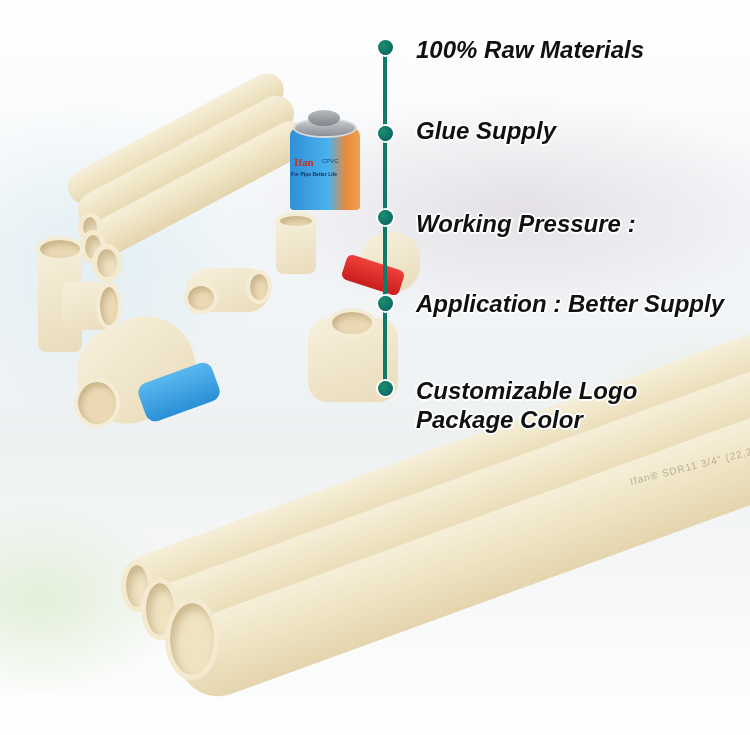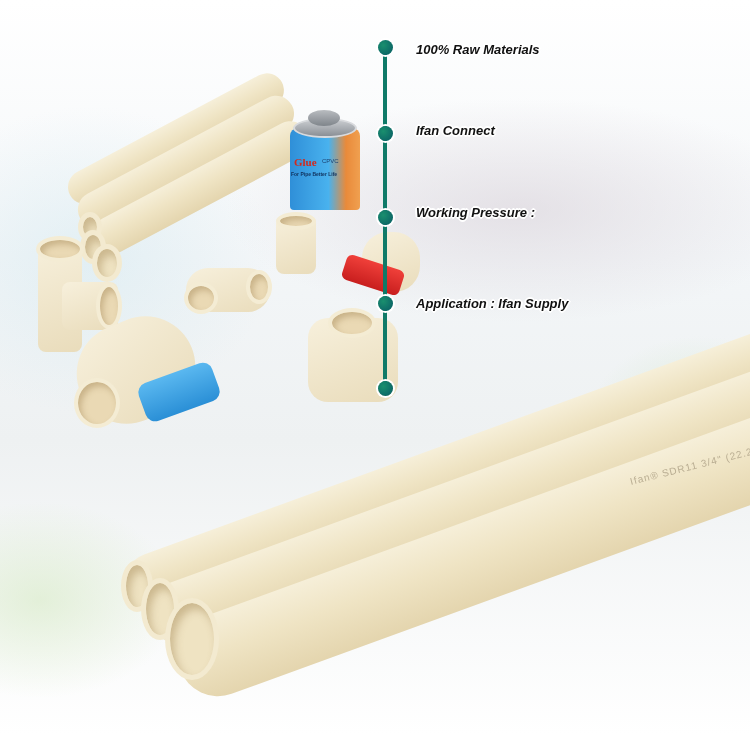--- a/index.html
+++ b/index.html
@@ -32,41 +32,41 @@
 
   .handle-red { position: absolute; left: 343px; top: 262px; width: 60px; height: 26px; background: linear-gradient(180deg,#f0403a,#c81e1e); border-radius: 6px; transform: rotate(18deg); }
   .handle-blue { position: absolute; left: 140px; top: 372px; width: 78px; height: 40px; background: linear-gradient(180deg,#5ab8f0,#2a8fd6); border-radius: 10px; transform: rotate(-20deg); }
 
   .print-mark { position: absolute; left: 628px; top: 458px; font-size: 10px; color: #b9ad92; transform: rotate(-14deg); letter-spacing: 1px; white-space: nowrap; }
 
   
   .timeline-line { position: absolute; left: 383px; top: 46px; width: 4px; height: 342px; background: #0f7a68; }
   .timeline-dot { position: absolute; width: 15px; height: 15px; border-radius: 50%; background: radial-gradient(circle at 35% 35%, #1a8f6e, #0d6a67 70%); box-shadow: 0 0 0 2px #ffffff; left: 378px; }
 
-  .feature { position: absolute; left: 416px; color: #111; font-weight: bold; font-style: italic; font-size: 13px; line-height: 23px; white-space: nowrap;
+  .feature { position: absolute; left: 416px; color: #111; font-weight: bold; font-style: italic; font-size: 24px; line-height: 23px; white-space: nowrap;
              text-shadow: -1px -1px 0 #fff, 1px -1px 0 #fff, -1px 1px 0 #fff, 1px 1px 0 #fff, 0 2px 0 #fff, 2px 0 0 #fff, -2px 0 0 #fff, 0 -2px 0 #fff; }
   .feature span { display: block; }
   .feature.loose { line-height: 29px; }
 </style>
 </head>
 <body>
 
 <div class="scene">
 
   <div class="pipe" style="left:70px;top:178px;width:240px;height:34px;transform:rotate(-28deg);transform-origin:left center;"></div>
   <div class="pipe" style="left:80px;top:200px;width:240px;height:36px;transform:rotate(-28deg);transform-origin:left center;"></div>
   <div class="pipe" style="left:95px;top:225px;width:240px;height:38px;transform:rotate(-28deg);transform-origin:left center;"></div>
   <div class="pipe-end" style="left:78px;top:212px;width:24px;height:30px;"></div>
   <div class="pipe-end" style="left:80px;top:230px;width:26px;height:34px;"></div>
   <div class="pipe-end" style="left:92px;top:244px;width:30px;height:38px;"></div>
 
   <div class="can"></div>
   <div class="can-lid"></div>
   <div class="can-cap"></div>
-  <div class="can-brand">Glue</div>
+  <div class="can-brand">Ifan</div>
   <div class="can-sub">CPVC</div>
   <div class="can-slogan">For Pipe Better Life</div>
 
   <div class="fitting" style="left:38px;top:242px;width:44px;height:110px;"></div>
   <div class="fit-hole" style="left:36px;top:236px;width:48px;height:26px;"></div>
   <div class="fitting" style="left:62px;top:282px;width:56px;height:48px;"></div>
   <div class="fit-hole" style="left:96px;top:283px;width:26px;height:46px;"></div>
 
   <div class="fitting" style="left:276px;top:216px;width:40px;height:58px;"></div>
   <div class="fit-hole" style="left:276px;top:212px;width:40px;height:18px;"></div>
@@ -97,21 +97,25 @@
   <div class="timeline-dot" style="top:40px;"></div>
   <div class="timeline-dot" style="top:126px;"></div>
   <div class="timeline-dot" style="top:210px;"></div>
   <div class="timeline-dot" style="top:296px;"></div>
   <div class="timeline-dot" style="top:381px;"></div>
 
   <div class="feature" style="top:38px;">
     <span>100% Raw Materials</span>
   </div>
   <div class="feature" style="top:119px;">
-    <span>Ifan Connect</span>
+    <span>Glue Supply</span>
   </div>
-  <div class="feature" style="top:201px;">
+  <div class="feature" style="top:212px;">
     <span>Working Pressure :</span>
   </div>
   <div class="feature" style="top:292px;">
-    <span>Application : Ifan Supply</span>
+    <span>Application : Better Supply</span>
+  </div>
+  <div class="feature loose" style="top:376px;">
+    <span>Customizable Logo</span>
+    <span>Package Color</span>
   </div>
 </div>
 
 </body></html>

